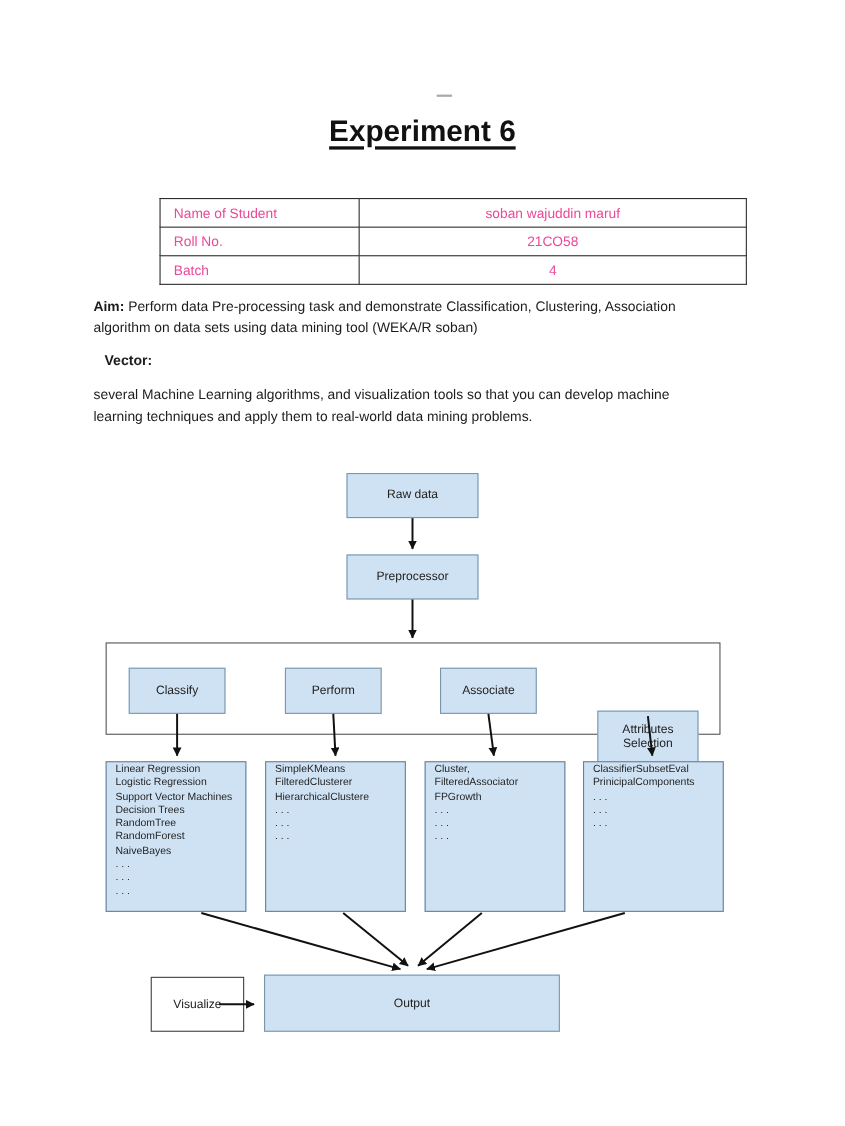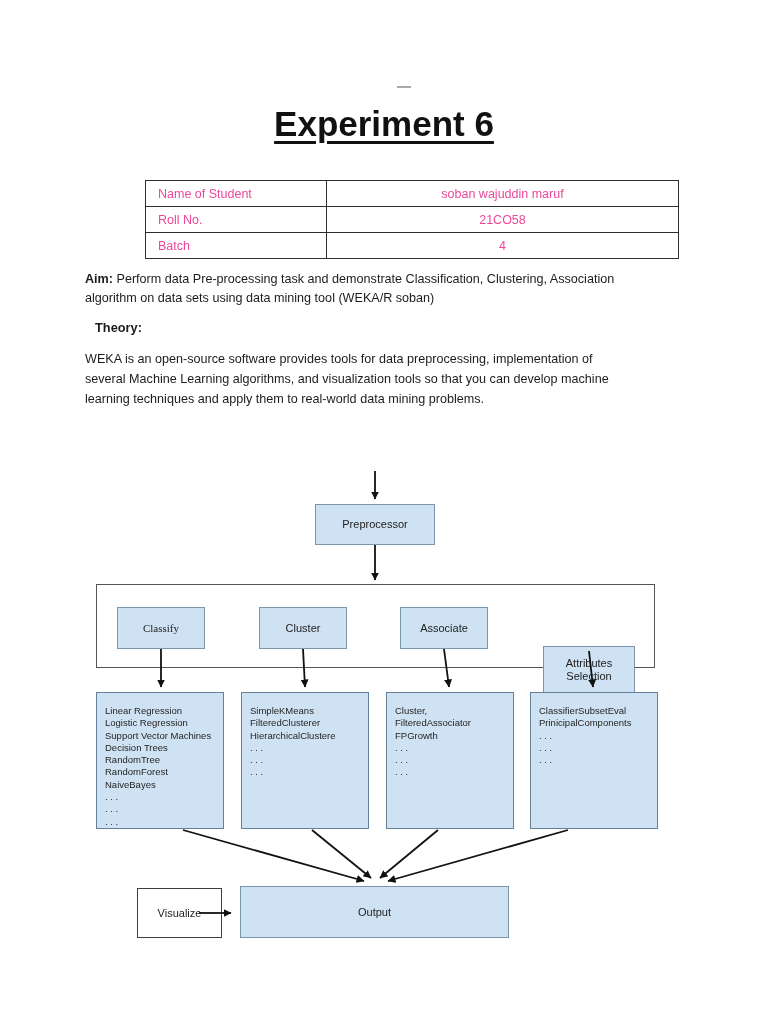--- a/index.html
+++ b/index.html
@@ -3,21 +3,21 @@
 <meta charset="utf-8">
 <style>
   html,body{margin:0;padding:0;}
   body{width:768px;height:1024px;overflow:hidden;background:#ffffff;}
   .page{position:relative;width:768px;height:1024px;background:#ffffff;
         font-family:"Liberation Sans","DejaVu Sans",sans-serif;color:#1c1c1c;}
 
   .top-dash{position:absolute;left:397px;top:86px;width:14px;height:2px;background:#a9a9a9;}
 
   .title{position:absolute;left:0;top:104px;width:768px;margin:0;text-align:center;
-         font-size:35px;font-weight:bold;color:#111;
+         font-size:27px;font-weight:bold;color:#111;
          text-decoration:underline;text-decoration-thickness:2.5px;text-underline-offset:5px;}
 
   table.student-table{position:absolute;left:145px;top:180px;border-collapse:collapse;
          font-size:12.5px;color:#ec4899;}
   table.student-table td{border:1.6px solid #2e2e2e;height:25px;padding:0;}
   table.student-table td.lbl{width:168px;text-align:left;padding-left:12px;}
   table.student-table td.val{width:351px;text-align:center;}
 
   .aim{position:absolute;left:85px;top:270px;width:620px;margin:0;font-size:12.6px;line-height:19px;}
   .aim .line{display:block;}
@@ -27,29 +27,29 @@
 
   
   .dbox{position:absolute;background:#cfe2f3;border:1.5px solid #7a96ac;box-sizing:border-box;
         display:flex;align-items:center;justify-content:center;text-align:center;
         font-size:11px;color:#222;line-height:13px;}
   .whitebox{background:#ffffff;border:1.5px solid #3f3f3f;margin-left:24px;}
   #container-box{position:absolute;left:96px;top:584px;width:559px;height:84px;
         background:#ffffff;border:1.5px solid #555555;box-sizing:border-box;}
   #box-raw{left:315px;top:430px;width:120px;height:41px;}
   #box-pre{left:315px;top:504px;width:120px;height:41px;}
-  #box-classify{left:117px;top:607px;width:88px;height:42px;font-family:Liberation Serif, serif;}
+  #box-classify{left:117px;top:607px;width:88px;height:42px;}
   #box-cluster{left:259px;top:607px;width:88px;height:42px;}
   #box-associate{left:400px;top:607px;width:88px;height:42px;}
   #box-attrsel{left:543px;top:604px;width:92px;height:47px;padding:0 13px;margin-top:42px;}
   #box-visualize{left:113px;top:888px;width:85px;height:50px;}
   #box-output{left:240px;top:886px;width:269px;height:52px;}
 
   .dlist{position:absolute;background:#cfe2f3;border:1.5px solid #64809a;box-sizing:border-box;
-        width:128px;height:137px;top:692px;padding:12px 4px 0 8px;
+        width:128px;height:137px;top:692px;padding:1px 4px 0 8px;
         font-size:9.5px;line-height:12.3px;color:#242424;text-align:left;overflow:hidden;}
   #list-1{left:96px;}
   #list-2{left:241px;}
   #list-3{left:386px;}
   #list-4{left:530px;}
   .dlist .li{display:block;white-space:nowrap;}
 
   svg.arrows{position:absolute;left:0;top:0;pointer-events:none;}
   svg.arrows line{stroke:#111111;stroke-width:1.8;}
 </style>
@@ -77,33 +77,33 @@
         <td class="val">4</td>
       </tr>
     </tbody>
   </table>
 
   <p class="aim">
     <span class="line"><b>Aim:</b> <span>Perform data Pre-processing task and demonstrate Classification, Clustering, Association</span></span>
     <span class="line">algorithm on data sets using data mining tool (WEKA/R soban)</span>
   </p>
 
-  <div class="theory-head">Theory:</div>
+  <div class="theory-head">Vector:</div>
 
   <p class="theory">
-    <span class="line">WEKA is an open-source software provides tools for data preprocessing, implementation of</span>
     <span class="line">several Machine Learning algorithms, and visualization tools so that you can develop machine</span>
     <span class="line">learning techniques and apply them to real-world data mining problems.</span>
   </p>
 
   <div id="container-box"></div>
 
+  <div class="dbox" id="box-raw">Raw data</div>
   <div class="dbox" id="box-pre">Preprocessor</div>
   <div class="dbox" id="box-classify">Classify</div>
-  <div class="dbox" id="box-cluster">Cluster</div>
+  <div class="dbox" id="box-cluster">Perform</div>
   <div class="dbox" id="box-associate">Associate</div>
   <div class="dbox" id="box-attrsel">Attributes Selection</div>
 
   <div class="dlist" id="list-1">
     <span class="li">Linear Regression</span>
     <span class="li">Logistic Regression</span>
     <span class="li">Support Vector Machines</span>
     <span class="li">Decision Trees</span>
     <span class="li">RandomTree</span>
     <span class="li">RandomForest</span>

